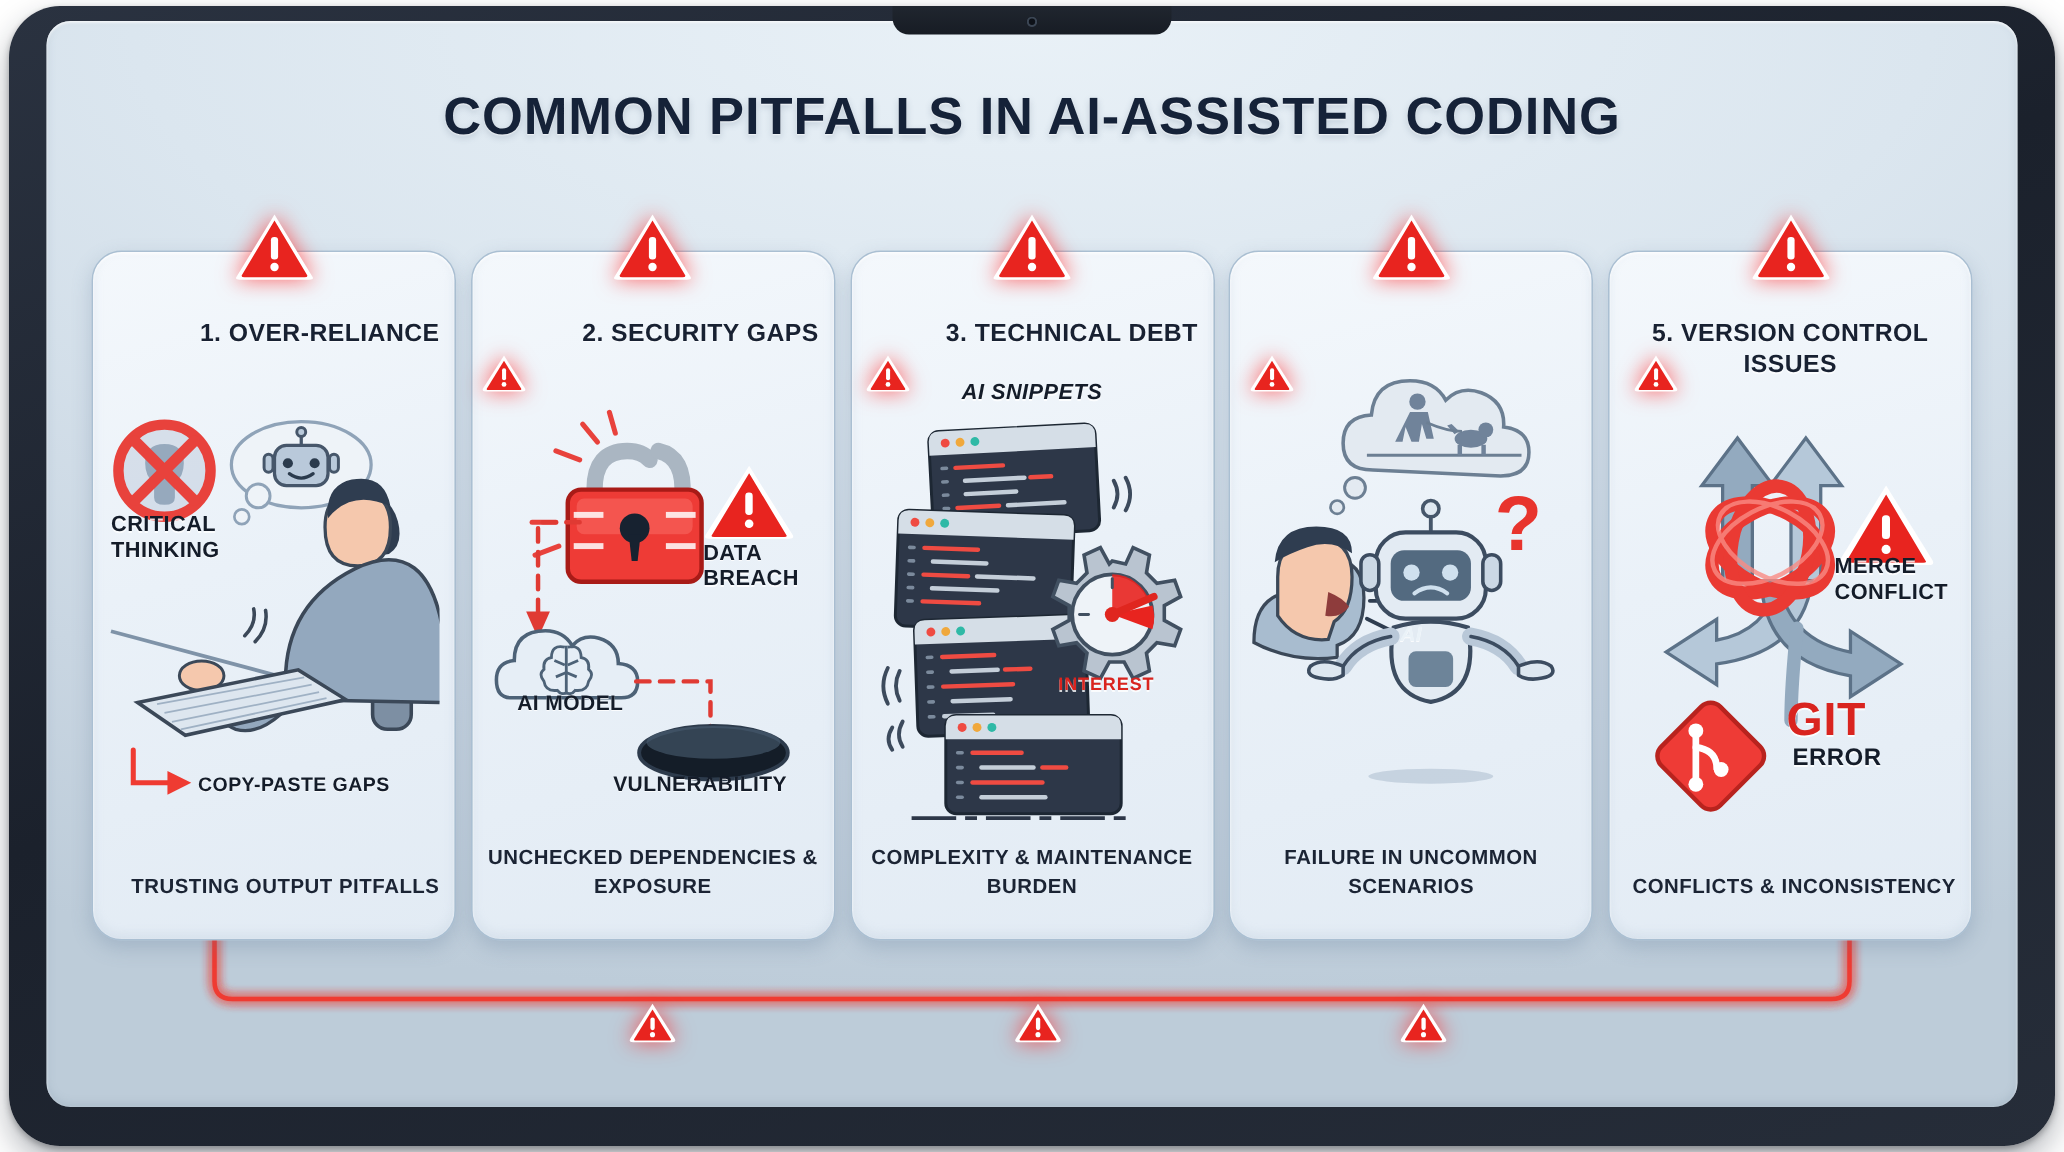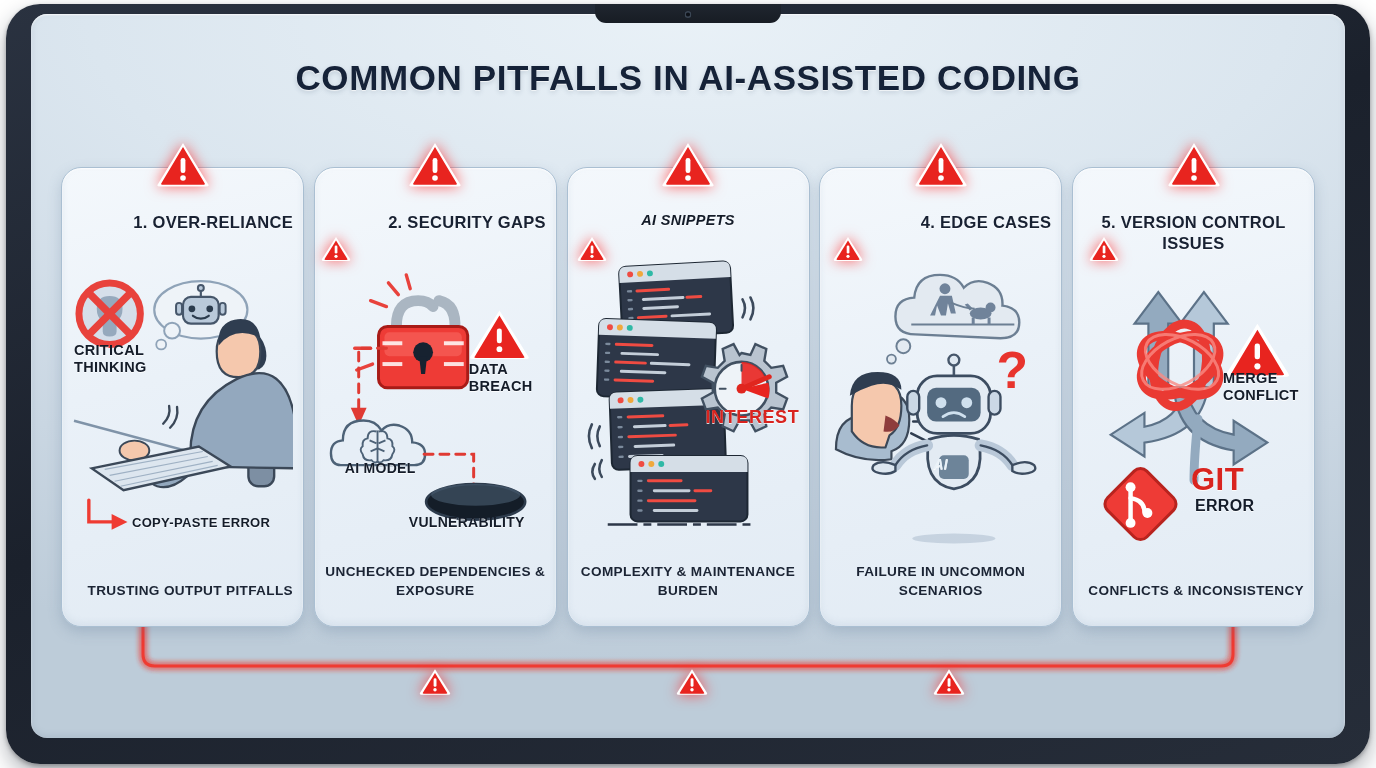--- a/index.html
+++ b/index.html
@@ -239,21 +239,21 @@
 
             <g>
               <path d="M17 232 L17 254 L43 254" fill="none" stroke="#ef3b32" stroke-width="3.4" stroke-linecap="round"></path>
               <path d="M40 246 L56 254 L40 262 Z" fill="#ef3b32"></path>
             </g>
           </svg>
           <div class="lbl" style="left:2px; top:86px; font-size:14.5px;">
             <span>CRITICAL</span><br>
             <span>THINKING</span>
           </div>
-          <div class="lbl" style="left:60px; top:259px; font-size:13px;">COPY-PASTE ERROR</div>
+          <div class="lbl" style="left:60px; top:259px; font-size:13px;">COPY-PASTE GAPS</div>
         </div>
         <div class="card-foot">TRUSTING OUTPUT PITFALLS</div>
       </div>
 
       <div class="card">
         <div class="warn warn-top">
           <svg width="56" height="48" viewBox="0 0 56 48">
             <path d="M28 3 L53 44 Q55 46.5 51 46.5 L5 46.5 Q1 46.5 3 44 Z" fill="#ffffff"></path>
             <path d="M28 7 L49.5 43 Q50.8 44.8 48 44.8 L8 44.8 Q5.2 44.8 6.5 43 Z" fill="#e8241f"></path>
             <rect x="25.6" y="18" width="4.8" height="15" rx="2.2" fill="#fff"></rect>
@@ -332,20 +332,21 @@
 
       <div class="card">
         <div class="warn warn-top">
           <svg width="56" height="48" viewBox="0 0 56 48">
             <path d="M28 3 L53 44 Q55 46.5 51 46.5 L5 46.5 Q1 46.5 3 44 Z" fill="#ffffff"></path>
             <path d="M28 7 L49.5 43 Q50.8 44.8 48 44.8 L8 44.8 Q5.2 44.8 6.5 43 Z" fill="#e8241f"></path>
             <rect x="25.6" y="18" width="4.8" height="15" rx="2.2" fill="#fff"></rect>
             <circle cx="28" cy="38" r="2.8" fill="#fff"></circle>
           </svg>
         </div>
+        <div class="card-title">3. TECHNICAL DEBT</div>
         <div class="illus">
           <svg viewBox="0 0 223 300" width="100%" height="100%">
             <g>
 
               <g transform="rotate(-3 105 60)">
                 <rect x="43" y="24" width="112" height="72" rx="7" fill="#2d3748" stroke="#1d2733" stroke-width="2"></rect>
                 <path d="M43 31 q0 -7 7 -7 l98 0 q7 0 7 7 l0 9 l-112 0 Z" fill="#d5dee7"></path>
                 <circle cx="54" cy="32" r="3" fill="#ef4b42"></circle>
                   <circle cx="64" cy="32" r="3" fill="#f0a83c"></circle>
                   <circle cx="74" cy="32" r="3" fill="#2fb9a6"></circle>
@@ -444,35 +445,34 @@
               <path d="M63 24 A27 27 0 0 1 63 40 L36 30 Z" fill="#e8241f"></path>
               <line x1="36" y1="30" x2="64" y2="18" stroke="#e0261f" stroke-width="5" stroke-linecap="round"></line>
               <circle cx="36" cy="30" r="5" fill="#e0261f"></circle>
               <g stroke="#415061" stroke-width="2" stroke-linecap="round">
                 <line x1="36" y1="6" x2="36" y2="12"></line>
                   <line x1="14" y1="30" x2="20" y2="30"></line>
               </g>
             </g>
           </svg>
           <div class="lbl" style="left:50%; transform:translateX(-50%); top:-2px; font-size:14.5px; white-space:nowrap;font-style:italic;">AI SNIPPETS</div>
-          <div class="lbl lbl-red" style="left:128px; top:193px; font-size:18px; letter-spacing:.6px;">INTEREST</div>
+          <div class="lbl lbl-red" style="left:128px; top:193px; font-size:12px; letter-spacing:.6px;">INTEREST</div>
         </div>
         <div class="card-foot">COMPLEXITY &amp; MAINTENANCE BURDEN</div>
       </div>
 
       <div class="card">
         <div class="warn warn-top">
           <svg width="56" height="48" viewBox="0 0 56 48">
             <path d="M28 3 L53 44 Q55 46.5 51 46.5 L5 46.5 Q1 46.5 3 44 Z" fill="#ffffff"></path>
             <path d="M28 7 L49.5 43 Q50.8 44.8 48 44.8 L8 44.8 Q5.2 44.8 6.5 43 Z" fill="#e8241f"></path>
             <rect x="25.6" y="18" width="4.8" height="15" rx="2.2" fill="#fff"></rect>
             <circle cx="28" cy="38" r="2.8" fill="#fff"></circle>
           </svg>
         </div>
-        <div class="card-title">4. EDGE CASES</div>
         <div class="illus">
           <svg viewBox="0 0 223 300" width="100%" height="100%">
 
             <g>
               <path d="M86 74 q-20 0 -20 -18 q0 -18 19 -19 q2 -23 26 -23 q17 0 24 13 q10 -10 24 -5 q16 6 15 23 q17 2 17 17 q0 16 -19 16 Z" fill="#e3eaf1" stroke="#6c7f93" stroke-width="2.4"></path>
               <line x1="82" y1="64" x2="186" y2="64" stroke="#6c7f93" stroke-width="2"></line>
               <g fill="#70839a">
                 <circle cx="116" cy="28" r="5.5"></circle>
                 <path d="M111 35 l12 0 l4 18 l-5 0 l-3 -10 l-2 12 l-5 0 l-4 -10 l-2 10 l-5 0 Z"></path>
               </g>

